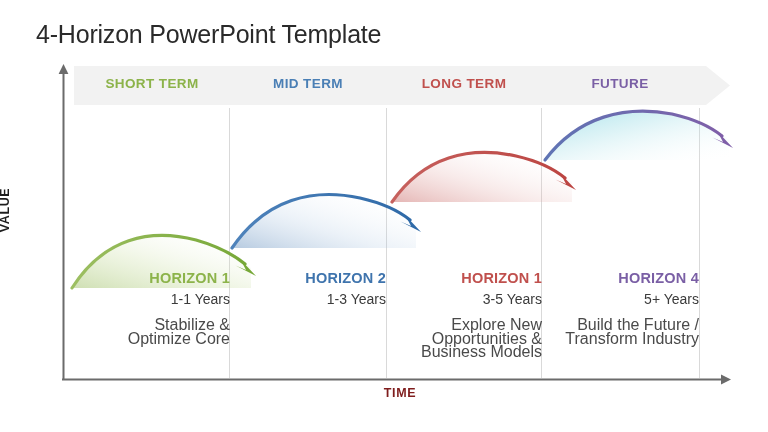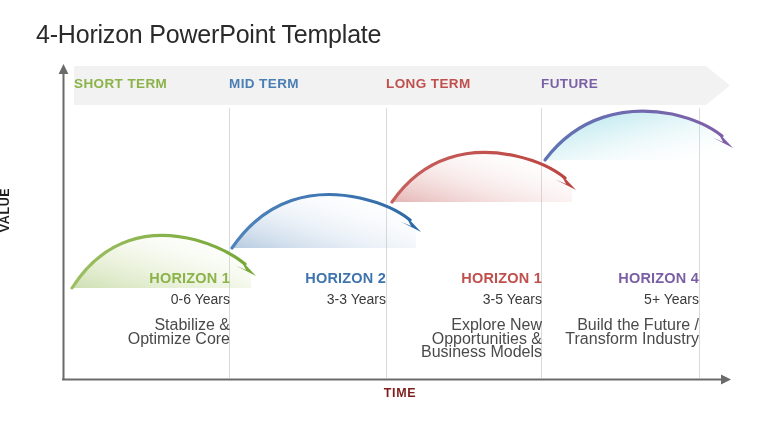--- a/index.html
+++ b/index.html
@@ -38,21 +38,21 @@
     top: 0;
     width: 768px;
     height: 432px;
   }
   .seg-label {
     position: absolute;
     top: 76px;
     font-size: 13.5px;
     font-weight: bold;
     letter-spacing: 0.4px;
-    text-align: left;
+    text-align: center;
     white-space: nowrap;
   }
   .hz-block {
     position: absolute;
     text-align: right;
     width: 156px;
   }
   .hz-name {
     font-size: 14.5px;
     font-weight: bold;
@@ -191,28 +191,28 @@
     </g>
   </svg>
 
   <div class="seg-label" style="left:74px;  width:156px; color:#8cb34a;">SHORT TERM</div>
   <div class="seg-label" style="left:229px; width:158px; color:#4a7fb5;">MID TERM</div>
   <div class="seg-label" style="left:386px; width:156px; color:#c0504d;">LONG TERM</div>
   <div class="seg-label" style="left:541px; width:158px; color:#7a5fa5;">FUTURE</div>
 
   <div class="hz-block" style="left:74px; top:270px;">
     <div class="hz-name" style="color:#8cb34a;">HORIZON 1</div>
-    <div class="hz-years">0-6 Years</div>
+    <div class="hz-years">1-1 Years</div>
     <div class="hz-desc" style="white-space:pre-line;">Stabilize &amp;
 Optimize Core</div>
   </div>
 
   <div class="hz-block" style="left:230px; top:270px;">
     <div class="hz-name" style="color:#3f74ad;">HORIZON 2</div>
-    <div class="hz-years">3-3 Years</div>
+    <div class="hz-years">1-3 Years</div>
   </div>
 
   <div class="hz-block" style="left:386px; top:270px;">
     <div class="hz-name" style="color:#c0504d;">HORIZON 1</div>
     <div class="hz-years">3-5 Years</div>
     <div class="hz-desc" style="white-space:pre-line;">Explore New
 Opportunities &amp;
 Business Models</div>
   </div>
 

